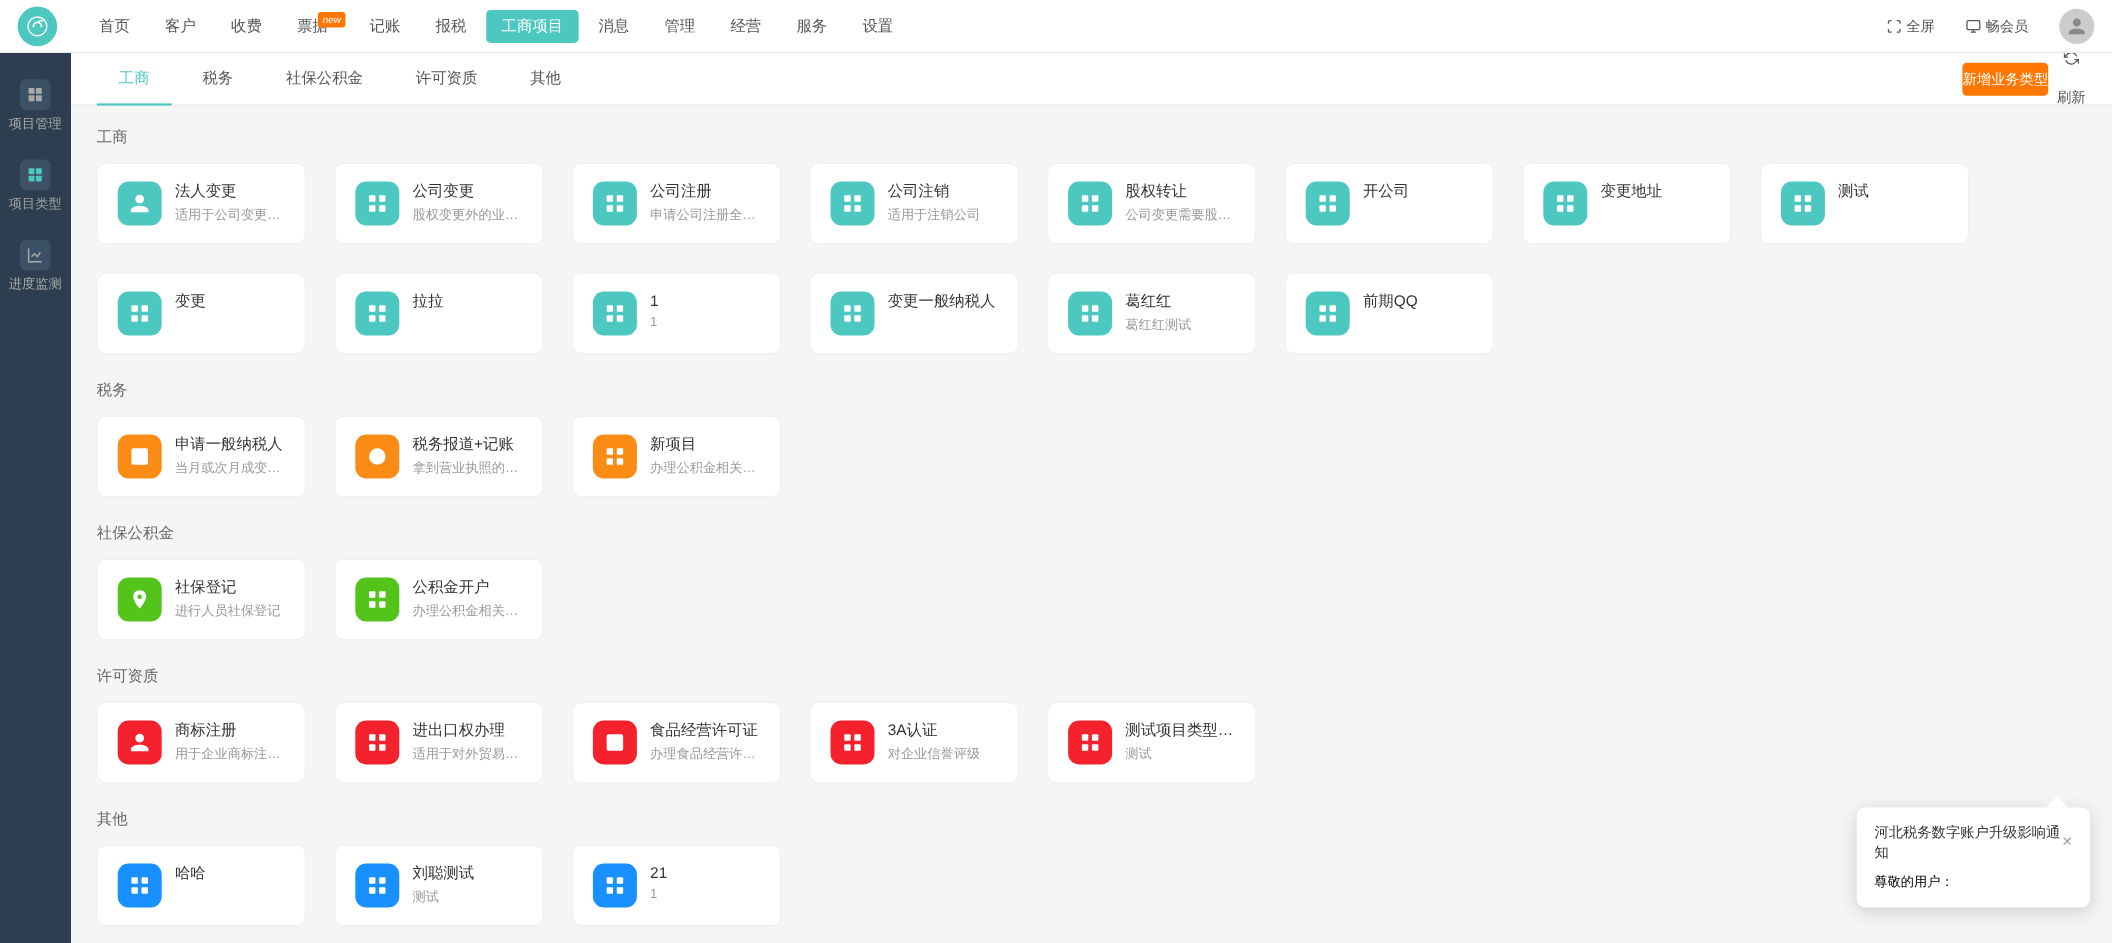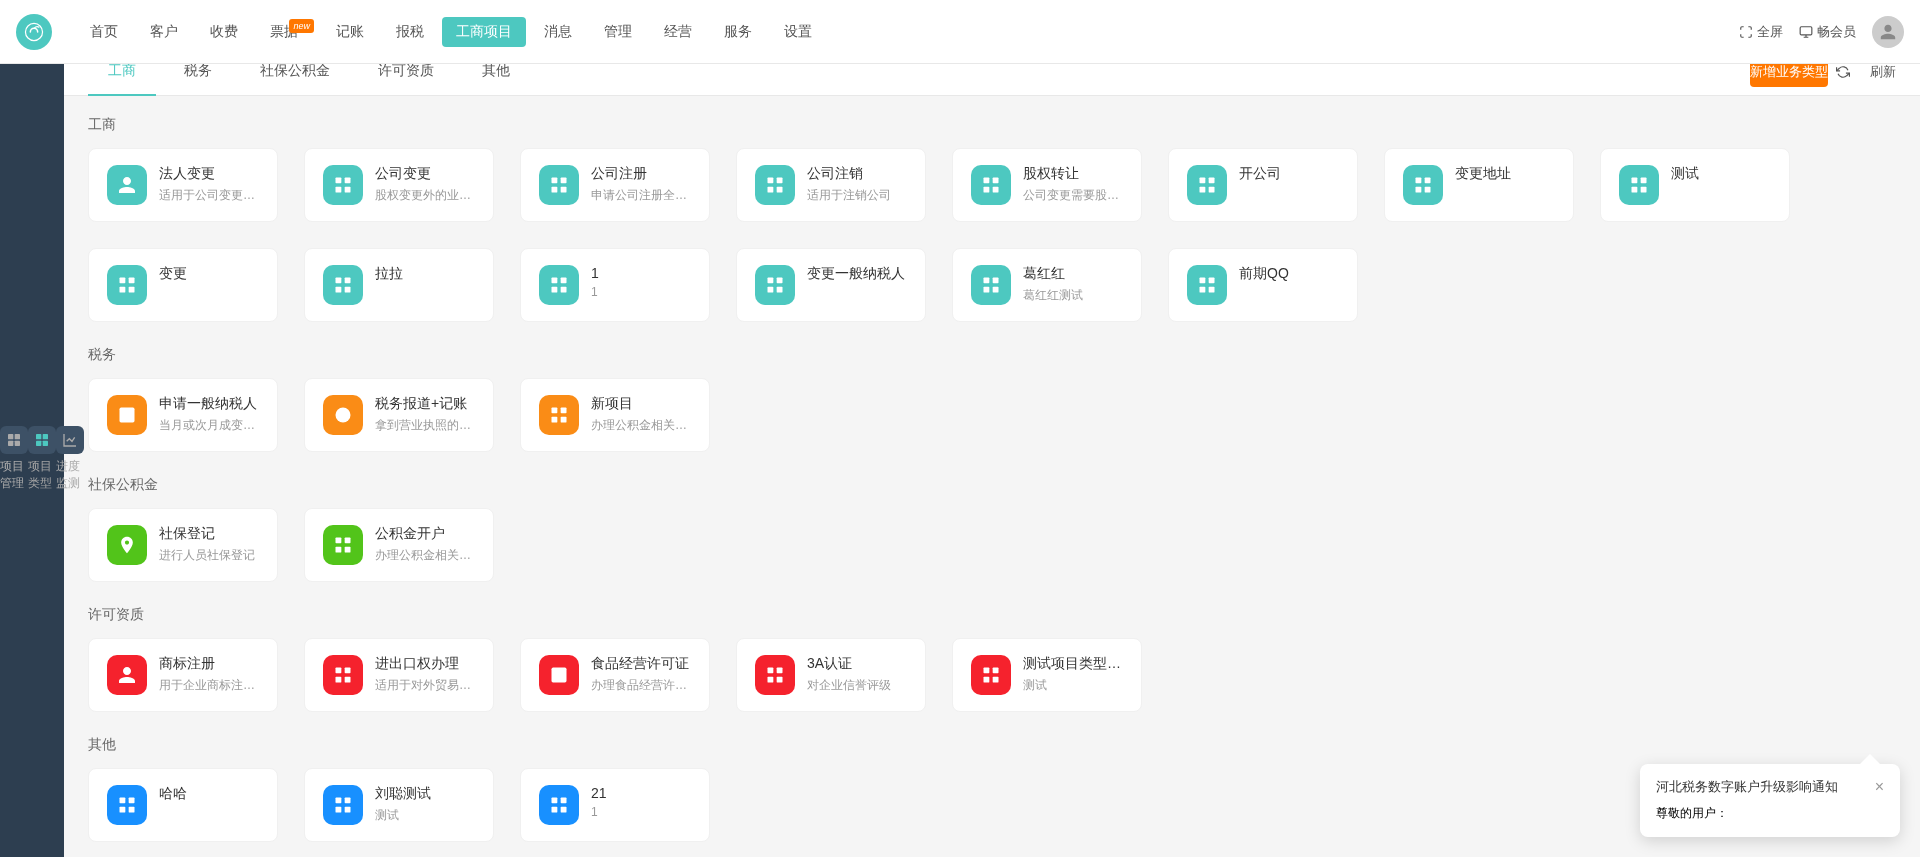--- a/index.html
+++ b/index.html
@@ -1,21 +1,21 @@
 <!DOCTYPE html>
 <html><head>
   <meta charset="utf-8">
   <style>
     * { margin: 0; padding: 0; box-sizing: border-box; }
     body { font-family: 'Microsoft YaHei', Arial, sans-serif; font-size: 14px; background: #f5f5f5; color: #333; }
 
     
     .top-nav {
       background: #fff;
-      height: 64px;
+      height: 48px;
       display: flex;
       align-items: center;
       padding: 0 16px;
       border-bottom: 1px solid #e8e8e8;
       position: fixed;
       top: 0; left: 0; right: 0;
       z-index: 100;
     }
     .nav-logo {
       width: 36px; height: 36px;
@@ -46,42 +46,42 @@
       top: 2px; right: 4px;
       background: #ff7700;
       color: white;
       font-size: 9px;
       padding: 1px 4px;
       border-radius: 3px;
       line-height: 1.4;
       font-style: italic;
     }
     .nav-right {
-      display: flex; align-items: center; gap: 16px;
+      display: flex; align-items: center; gap: 28px;
     }
     .nav-right-item {
       font-size: 13px;
       color: #555;
       cursor: pointer;
       display: flex; align-items: center; gap: 4px;
     }
     .nav-avatar {
       width: 32px; height: 32px;
       border-radius: 50%;
       background: #ccc;
       display: flex; align-items: center; justify-content: center;
     }
 
     
     .sidebar {
       position: fixed;
       left: 0; top: 48px; bottom: 0;
       width: 64px;
       background: #2d3e50;
-      display: flex; flex-direction: row; align-items: center;
+      display: flex; flex-direction: column; align-items: center;
       padding-top: 12px;
       z-index: 99;
     }
     .sidebar-item {
       width: 100%;
       display: flex; flex-direction: column; align-items: center;
       padding: 12px 0;
       color: #aaa;
       cursor: pointer;
       font-size: 12px;
@@ -139,21 +139,21 @@
       border-radius: 4px;
       cursor: pointer;
       font-size: 13px;
     }
     .btn-refresh {
       background: none;
       border: none;
       color: #555;
       cursor: pointer;
       font-size: 13px;
-      display: flex; align-items: center; gap: 20px;
+      display: flex; align-items: center; gap: 20px; flex-direction: column;
     }
 
     
     .content-area {
       padding: 20px 24px;
     }
 
     
     .section { margin-bottom: 24px; }
     .section-title {
@@ -206,23 +206,23 @@
       font-size: 12px;
       color: #999;
       white-space: nowrap;
       overflow: hidden;
       text-overflow: ellipsis;
     }
 
     
     .notification-popup {
       position: fixed;
-      bottom: 20px;
+      bottom: 32px;
       right: 20px;
-      width: 260px;
+      width: 212px;
       background: #fff;
       border-radius: 8px;
       box-shadow: 0 4px 16px rgba(0,0,0,0.15);
       padding: 14px 16px;
       font-size: 13px;
       z-index: 200;
     }
     .notification-header {
       display: flex; justify-content: space-between; align-items: center;
       margin-bottom: 8px;

